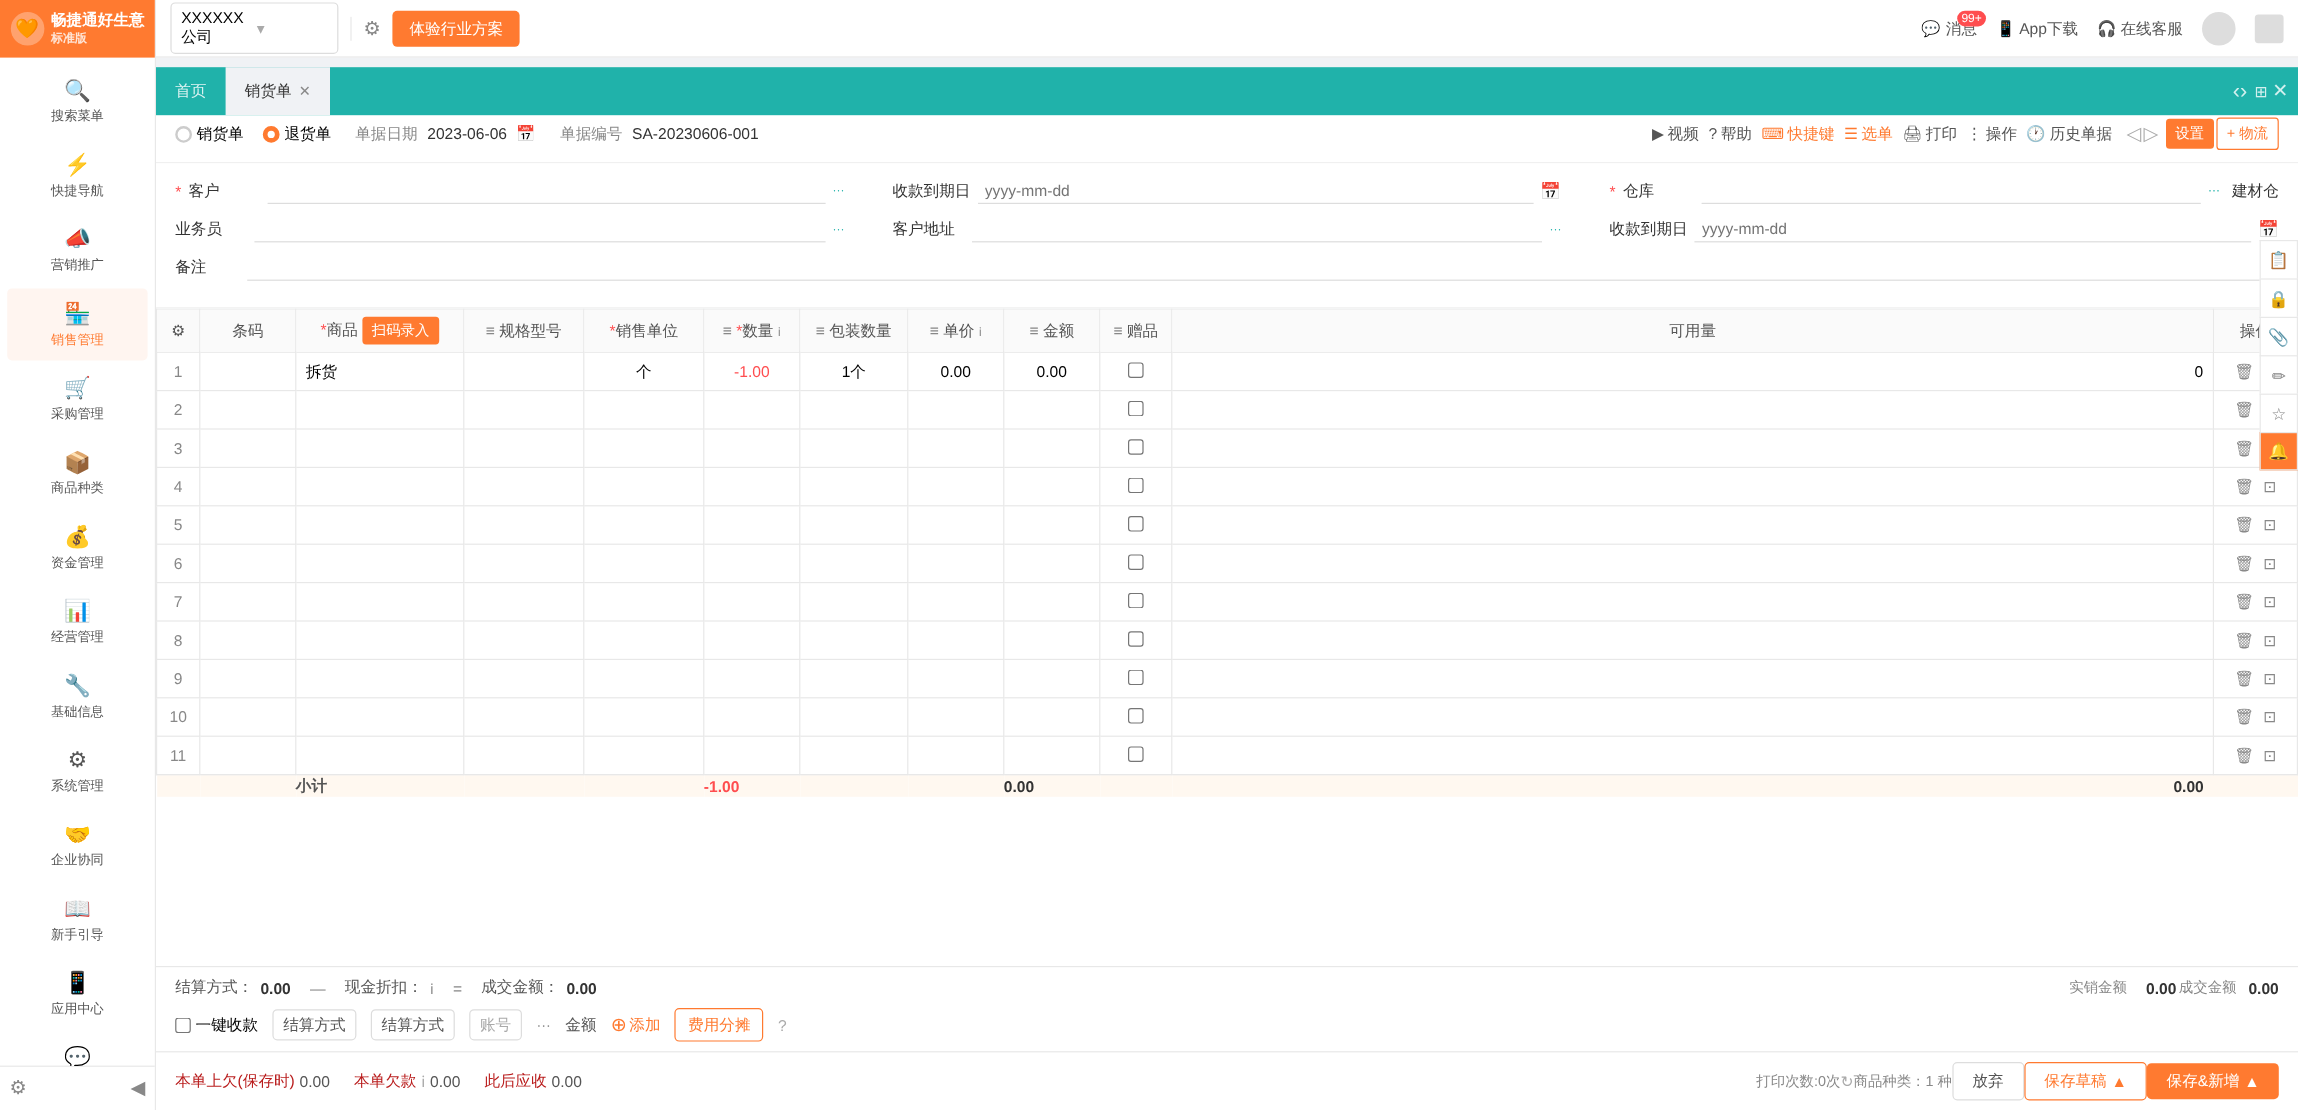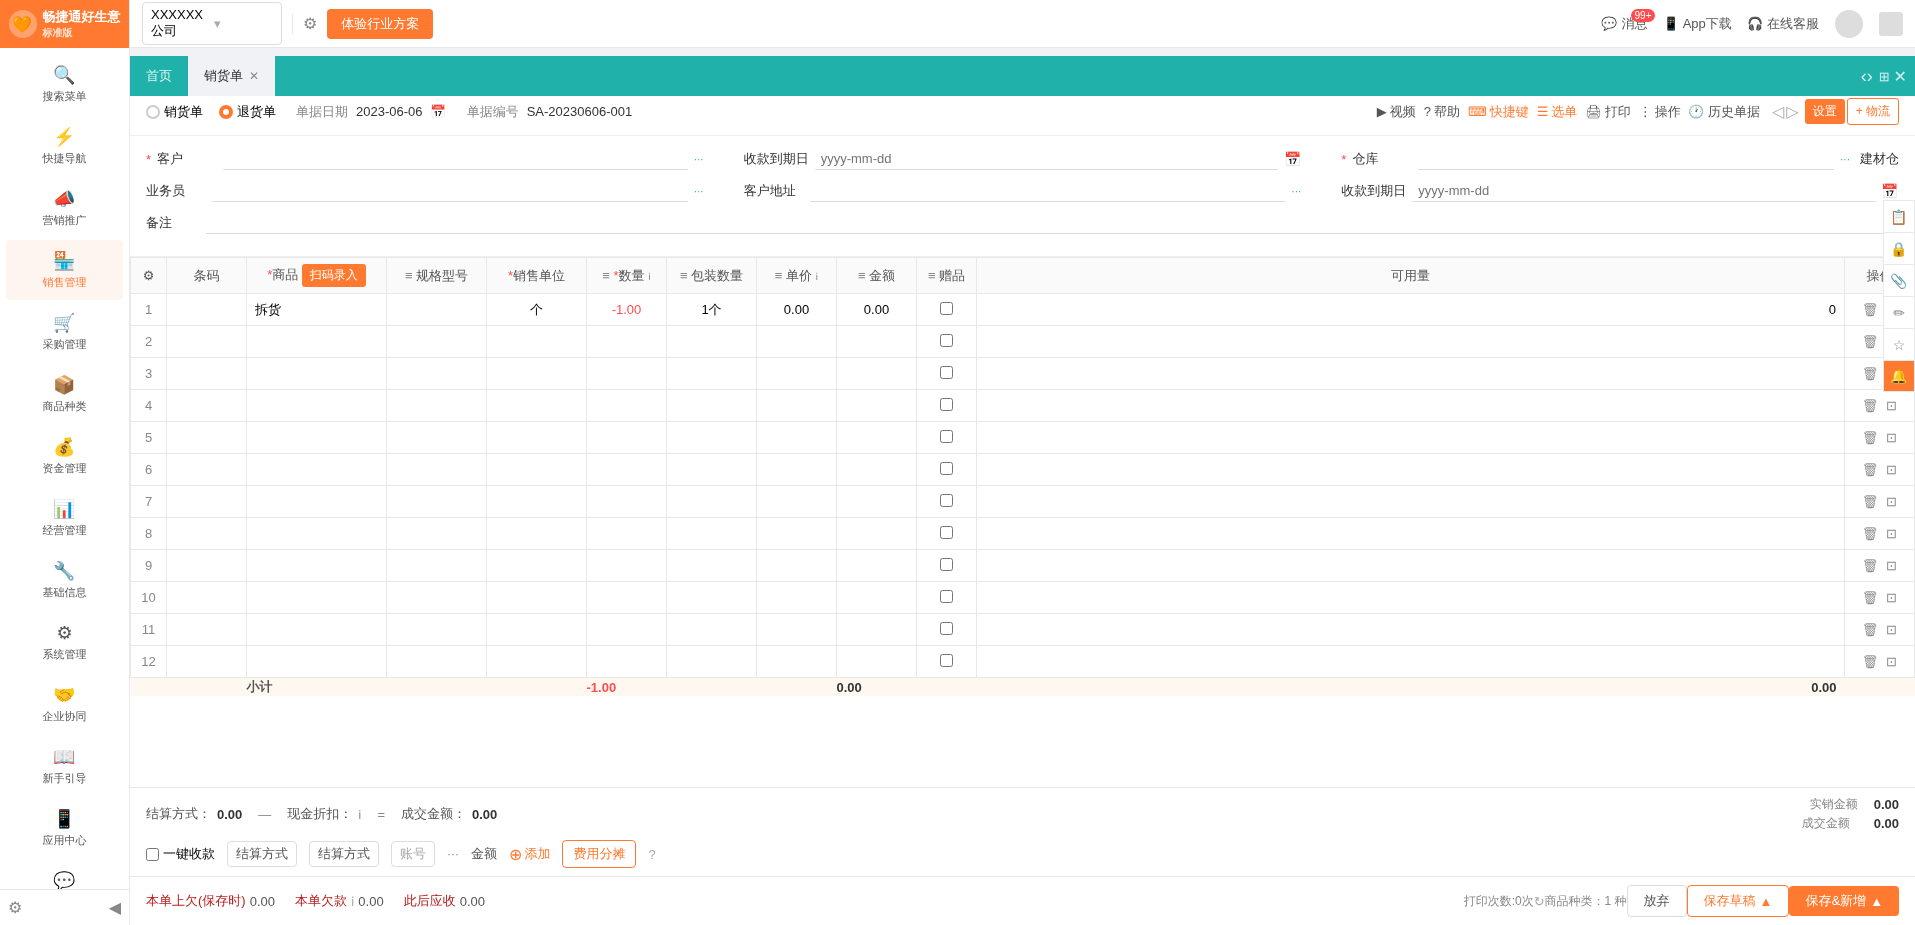--- a/index.html
+++ b/index.html
@@ -604,37 +604,20 @@
       <td></td>
       <td></td>
       <td></td>
       <td class="checkbox-cell"><input type="checkbox" style=""></td>
       <td style="text-align:right;"></td>
       <td style="white-space:nowrap;">
         <span style="cursor:pointer;color:#888;">🗑</span>
         <span style="cursor:pointer;color:#888;margin-left:4px;">⊡</span>
       </td>
     </tr>
-          <tr>
-      <td class="row-num">12</td>
-      <td></td>
-      <td style="text-align:left;"></td>
-      <td></td>
-      <td></td>
-      <td class=""></td>
-      <td></td>
-      <td></td>
-      <td></td>
-      <td class="checkbox-cell"><input type="checkbox" style=""></td>
-      <td style="text-align:right;"></td>
-      <td style="white-space:nowrap;">
-        <span style="cursor:pointer;color:#888;">🗑</span>
-        <span style="cursor:pointer;color:#888;margin-left:4px;">⊡</span>
-      </td>
-    </tr>
         </tbody>
       <tfoot>
         <tr class="subtotal-row">
           <td></td>
           <td></td>
           <td class="subtotal-label" style="color:#555;">小计</td>
           <td></td>
           <td></td>
           <td class="neg-value">-1.00</td>
           <td></td>
@@ -657,26 +640,26 @@
       <span style="color:#888;">—</span>
       <div class="footer-sum">
         <span class="footer-label">现金折扣：</span>
         <span style="color:#888;cursor:pointer;font-size:12px;">ℹ</span>
       </div>
       <span class="footer-eq">=</span>
       <div class="footer-sum">
         <span class="footer-label">成交金额：</span>
         <span class="footer-value">0.00</span>
       </div>
-      <div style="margin-left:auto;display:flex;flex-direction:column;align-items:flex-end;gap:2px;">
+      <div style="margin-left:auto;display:flex;align-items:flex-end;gap:2px;">
         <div style="display:flex;align-items:center;gap:16px;">
           <span style="color:#888;font-size:12px;">实销金额</span>
           <span style="color:#333;font-weight:bold;">0.00</span>
         </div>
-        <div style="display:flex;align-items:center;gap:24px;">
+        <div style="display:flex;align-items:center;gap:10px;">
           <span style="color:#888;font-size:12px;">成交金额</span>
           <span style="color:#333;font-weight:bold;">0.00</span>
         </div>
       </div>
     </div>
     <div class="footer-row2">
       <div class="one-click-pay">
         <input type="checkbox" style="">
         <span>一键收款</span>
       </div>

